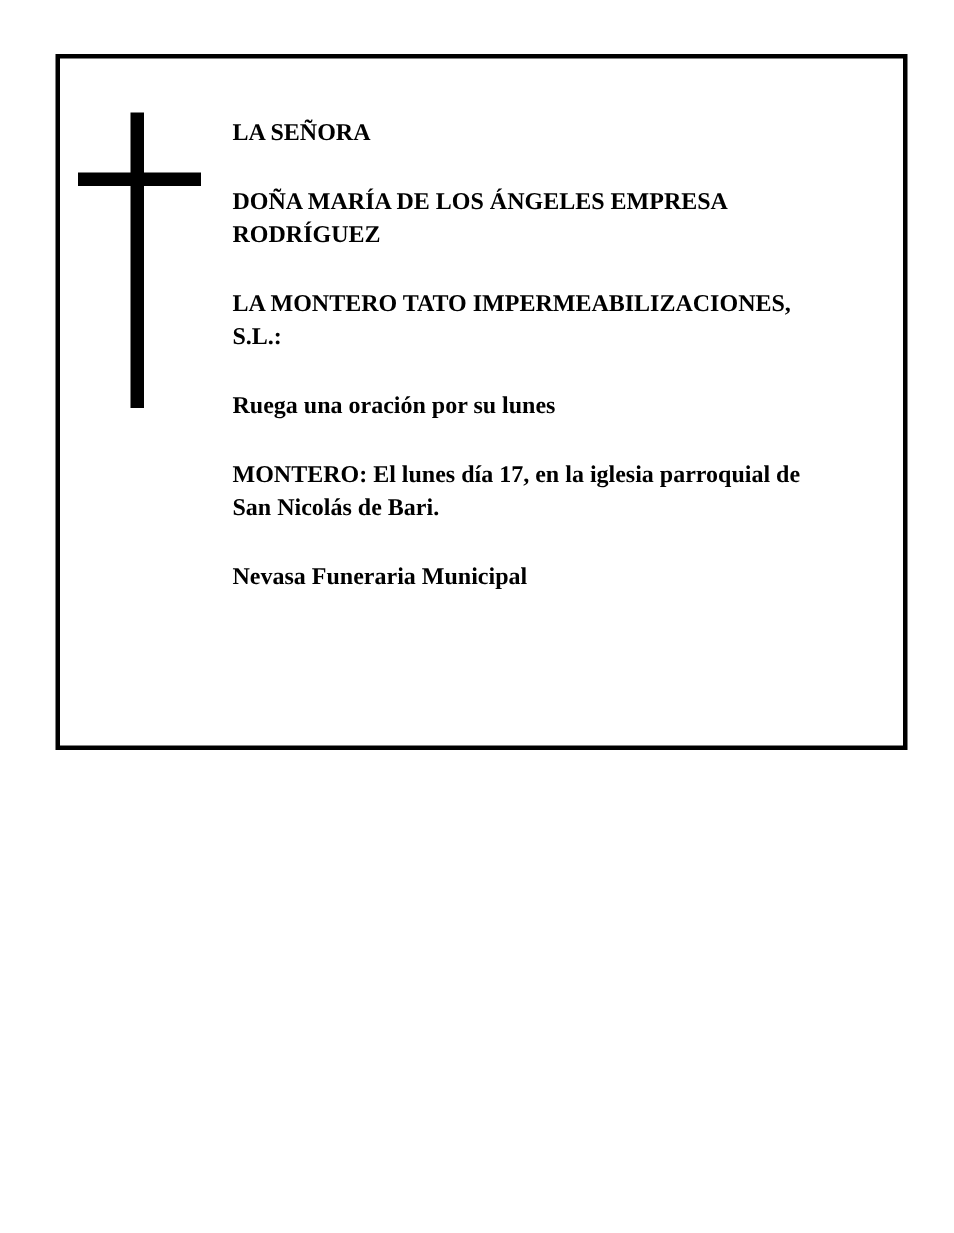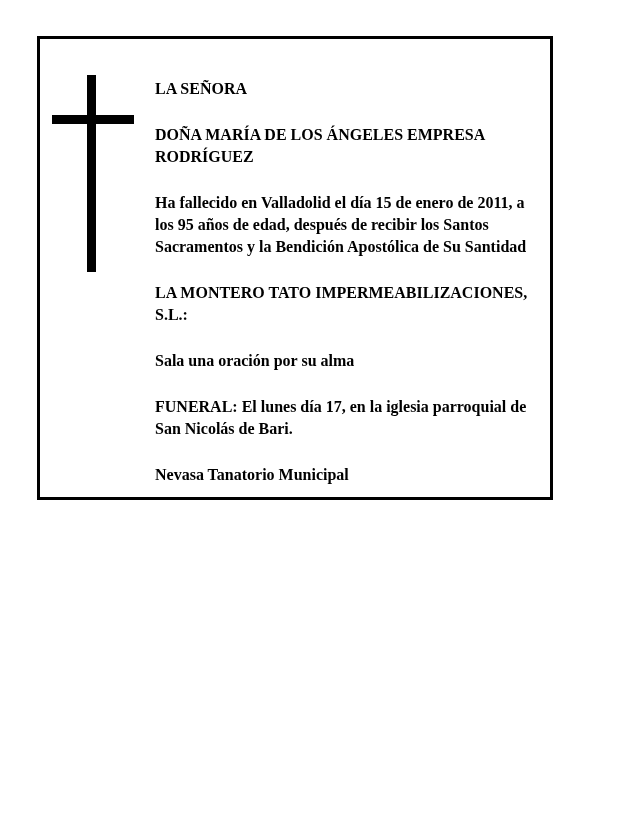--- a/index.html
+++ b/index.html
@@ -16,21 +16,21 @@
     width: 636px;
     height: 822px;
     background: var(--bg);
     overflow: hidden;
     font-family: "Liberation Serif", "DejaVu Serif", serif;
   }
   .notice-box {
     position: absolute;
     left: 37px;
     top: 36px;
-    width: 516px;
+    width: 568px;
     height: 464px;
     border: 3px solid var(--border);
     background: var(--bg);
   }
   
   .cross-v {
     position: absolute;
     left: 47px;
     top: 36px;
     width: 9px;
@@ -68,25 +68,22 @@
 
     <div>
       <div class="cross-v"></div>
       <div class="cross-h"></div>
     </div>
 
     <div class="text-col">
       <div class="para">LA SEÑORA</div>
       <div class="para">DOÑA MARÍA DE LOS ÁNGELES EMPRESA
 RODRÍGUEZ</div>
-      <div class="para">Ha fallecido en Valladolid el día 15 de enero de 2011, a
-los 95 años de edad, después de recibir los Santos
-Sacramentos y la Bendición Apostólica de Su Santidad</div>
       <div class="para">LA MONTERO TATO IMPERMEABILIZACIONES,
 S.L.:</div>
-      <div class="para">Sala una oración por su alma</div>
-      <div class="para">FUNERAL: El lunes día 17, en la iglesia parroquial de
+      <div class="para">Ruega una oración por su lunes</div>
+      <div class="para">MONTERO: El lunes día 17, en la iglesia parroquial de
 San Nicolás de Bari.</div>
-      <div class="para">Nevasa Tanatorio Municipal</div>
+      <div class="para">Nevasa Funeraria Municipal</div>
     </div>
 
   </div>
 </div>
 
 </body></html>

